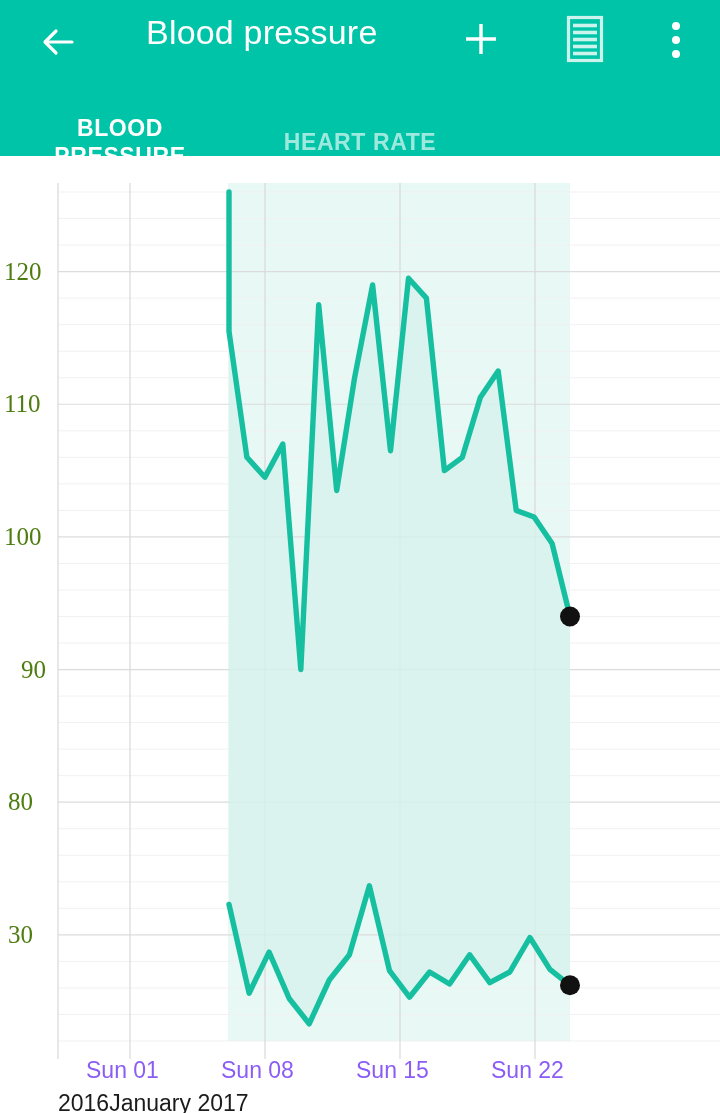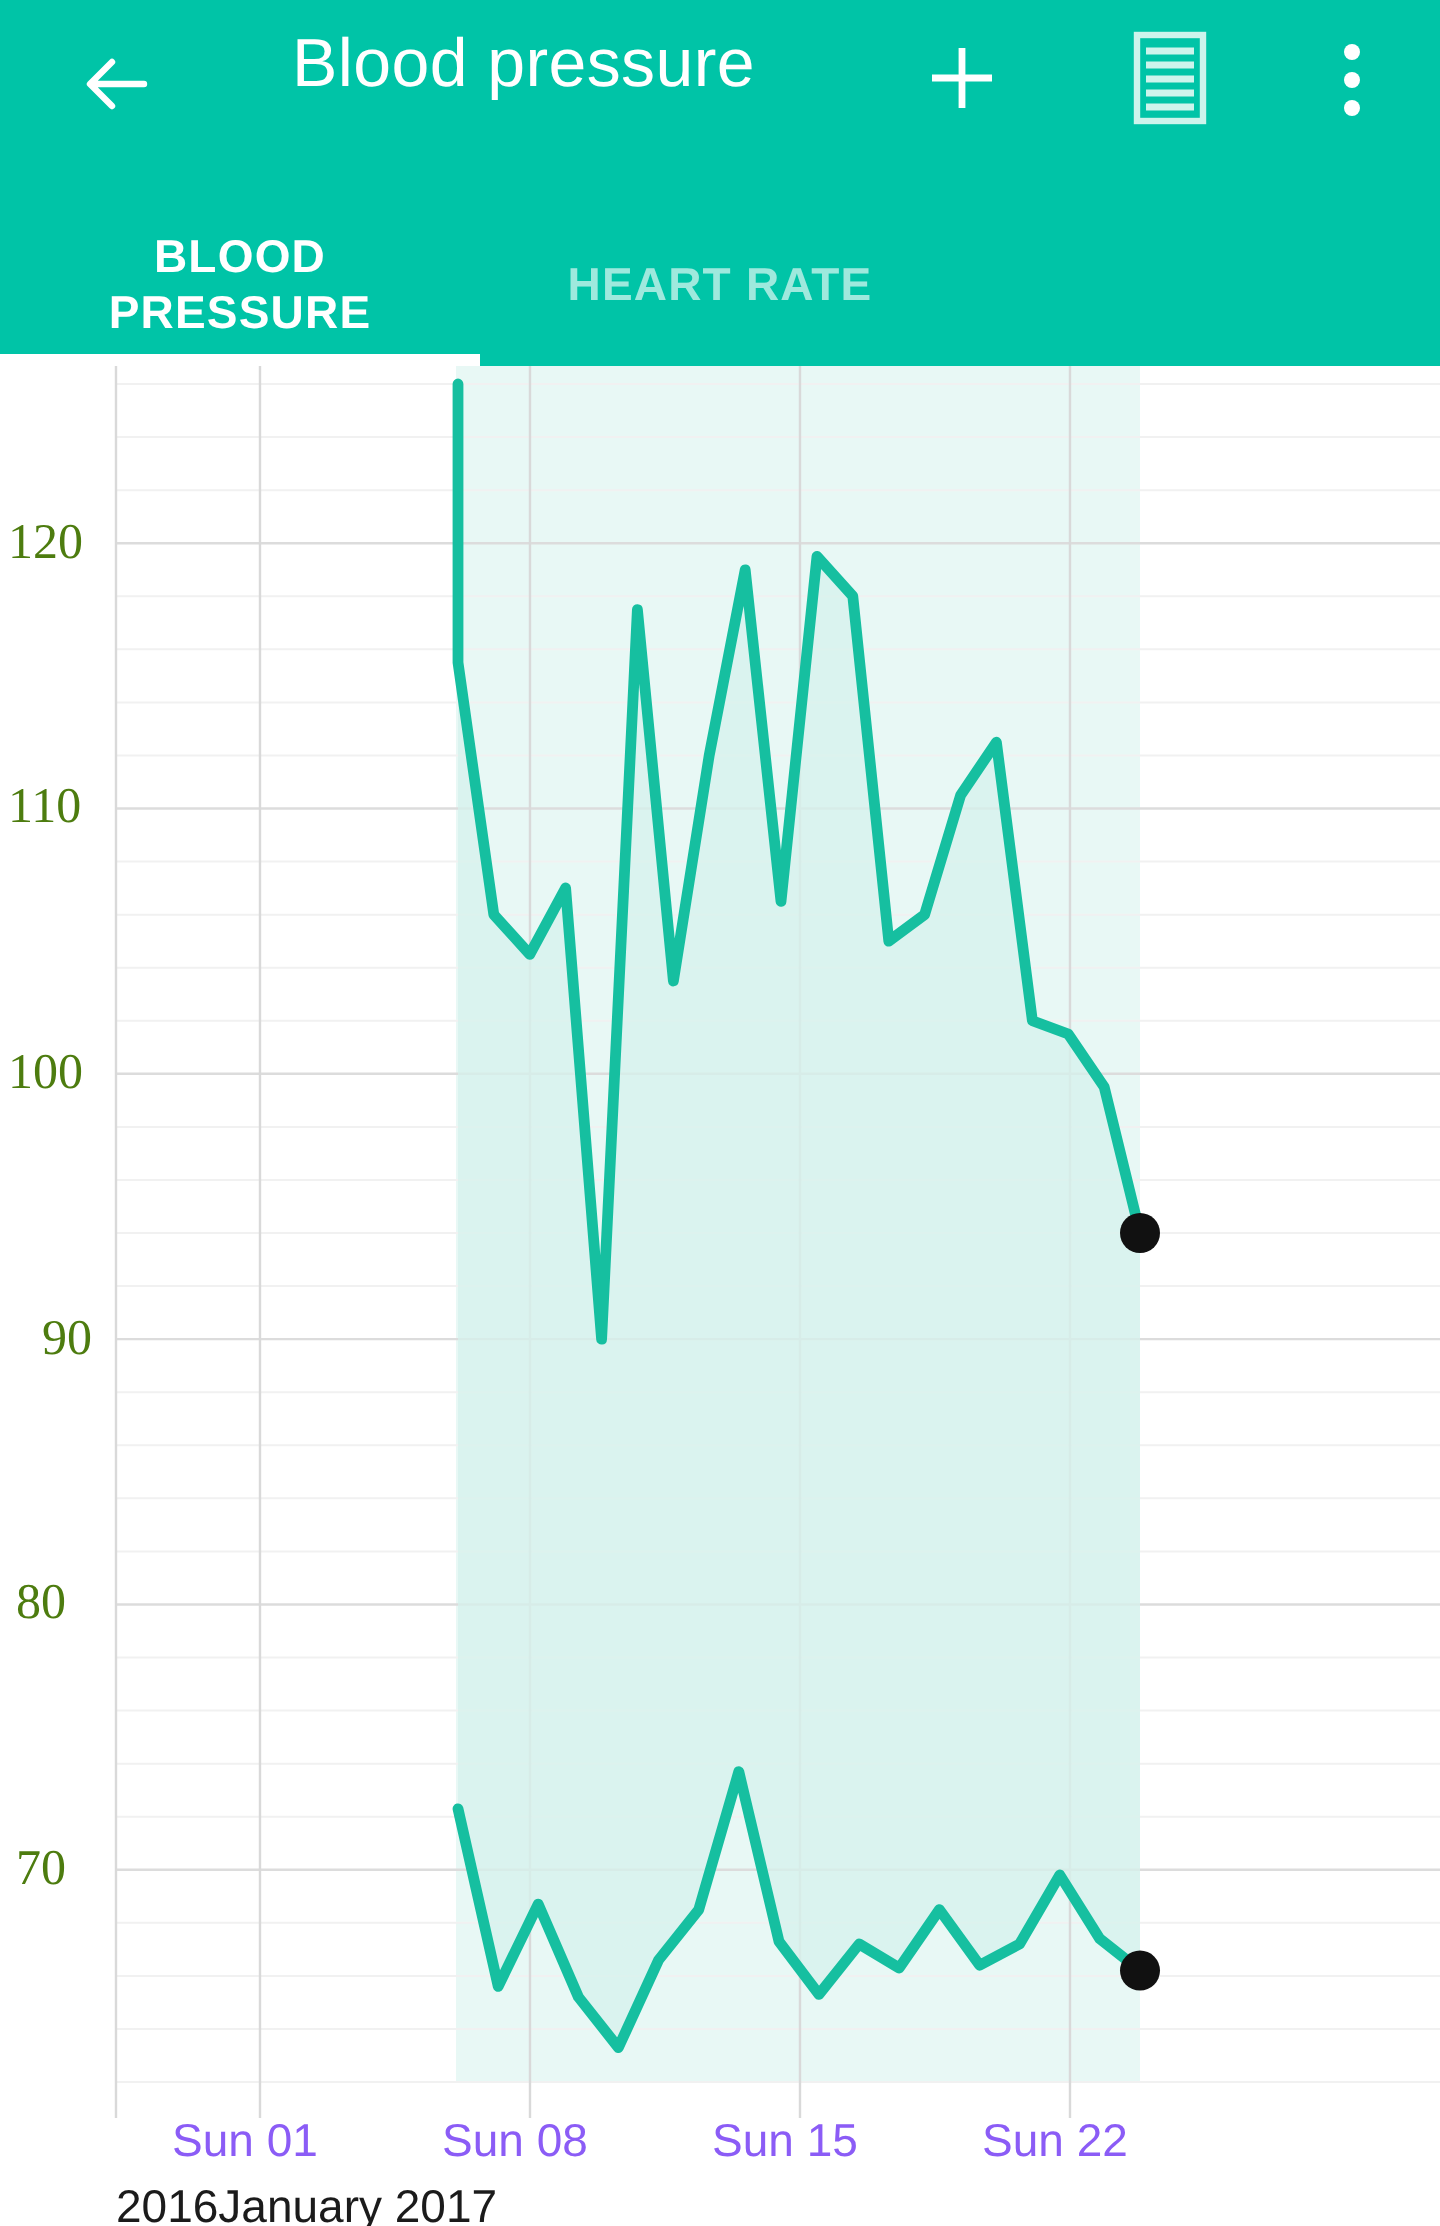--- a/index.html
+++ b/index.html
@@ -19,21 +19,21 @@
     width: 720px;
     height: 1113px;
     background: #ffffff;
   }
 
   
   .appbar {
     position: absolute;
     left: 0; top: 0;
     width: 720px;
-    height: 183px;
+    height: 156px;
     background: #00c4a7;
   }
   .appbar-top {
     position: absolute;
     left: 0; top: 0;
     width: 720px;
     height: 82px;
   }
   .back-icon {
     position: absolute;
@@ -259,21 +259,21 @@
           <line x1="400" y1="0" x2="400" y2="876" stroke="#d9d9d9" stroke-width="1.2"></line>
           <line x1="535" y1="0" x2="535" y2="876" stroke="#d9d9d9" stroke-width="1.2"></line>
         </g>
         <path d="M229.0 9.0 L229.0 148.3 L246.9 274.3 L264.9 294.2 L282.8 261.0 L300.8 486.6 L318.7 121.8 L336.7 307.5 L354.6 194.7 L372.6 101.9 L390.5 267.7 L408.5 95.2 L426.4 115.1 L444.4 287.6 L462.3 274.3 L480.3 214.6 L498.2 188.1 L516.2 327.4 L534.1 334.0 L552.1 360.5 L570.0 433.5 L570.0 802.3 L549.9 786.4 L529.9 754.5 L509.8 789.0 L489.8 799.6 L469.7 771.8 L449.6 801.0 L429.6 789.0 L409.5 814.2 L389.5 787.7 L369.4 702.8 L349.4 771.8 L329.3 797.0 L309.2 840.8 L289.2 815.5 L269.1 769.1 L249.1 810.2 L229.0 721.4 Z" fill="#d6f2ec" opacity="0.75" stroke="none"></path>
         <path d="M229.0 9.0 L229.0 148.3 L246.9 274.3 L264.9 294.2 L282.8 261.0 L300.8 486.6 L318.7 121.8 L336.7 307.5 L354.6 194.7 L372.6 101.9 L390.5 267.7 L408.5 95.2 L426.4 115.1 L444.4 287.6 L462.3 274.3 L480.3 214.6 L498.2 188.1 L516.2 327.4 L534.1 334.0 L552.1 360.5 L570.0 433.5" fill="none" stroke="#16bfa0" stroke-width="5.4" stroke-linejoin="round" stroke-linecap="round"></path>
         <path d="M229.0 721.4 L249.1 810.2 L269.1 769.1 L289.2 815.5 L309.2 840.8 L329.3 797.0 L349.4 771.8 L369.4 702.8 L389.5 787.7 L409.5 814.2 L429.6 789.0 L449.6 801.0 L469.7 771.8 L489.8 799.6 L509.8 789.0 L529.9 754.5 L549.9 786.4 L570.0 802.3" fill="none" stroke="#16bfa0" stroke-width="5.4" stroke-linejoin="round" stroke-linecap="round"></path>
         <circle cx="570" cy="433.5" r="10" fill="#111111"></circle>
         <circle cx="570" cy="802.284375" r="10" fill="#111111"></circle>
       </svg>
     <div id="ylabels">
-        <div class="ylabel" style="left: 8px; top: 737.875px;">70</div>
+        <div class="ylabel" style="left: 8px; top: 737.875px;">30</div>
         <div class="ylabel" style="left: 8px; top: 605.219px;">80</div>
         <div class="ylabel" style="left: 21px; top: 472.562px;">90</div>
         <div class="ylabel" style="left: 4px; top: 339.906px;">100</div>
         <div class="ylabel" style="left: 4px; top: 207.25px;">110</div>
         <div class="ylabel" style="left: 4px; top: 74.5938px;">120</div>
       </div>
     <div id="xlabels">
         <div class="xlabel" style="left: 86px; top: 874px;">Sun 01</div>
         <div class="xlabel" style="left: 221px; top: 874px;">Sun 08</div>
         <div class="xlabel" style="left: 356px; top: 874px;">Sun 15</div>

